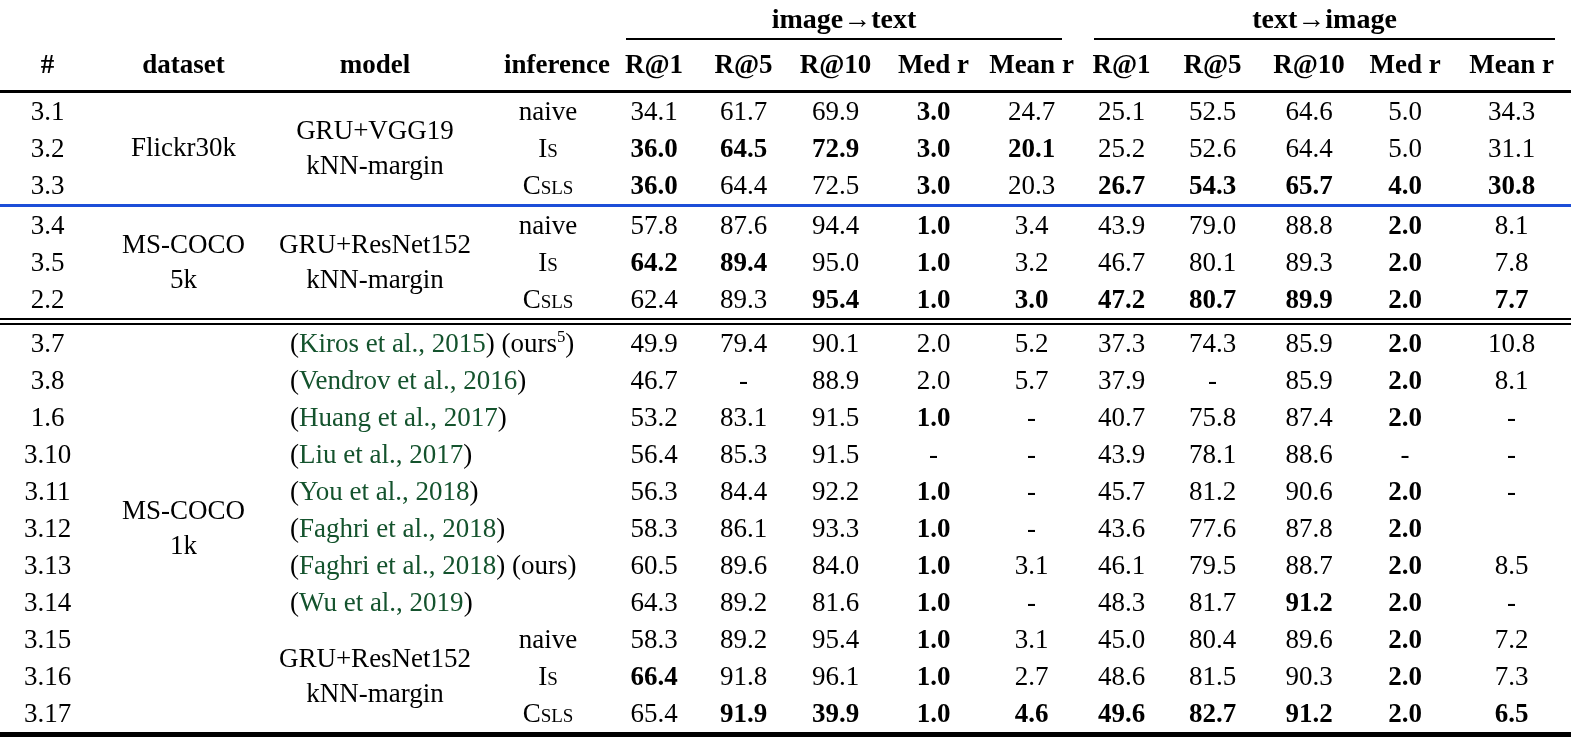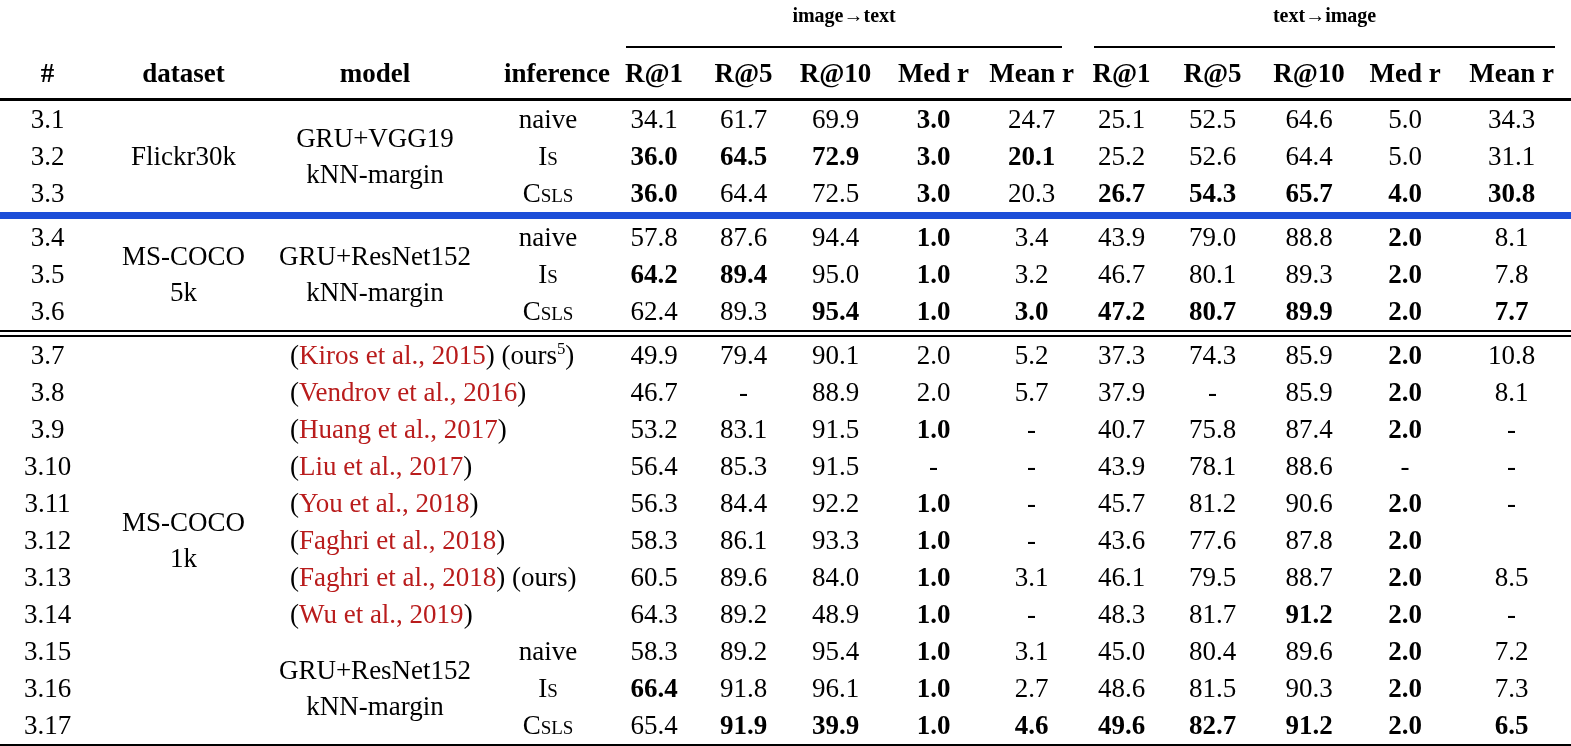--- a/index.html
+++ b/index.html
@@ -8,44 +8,44 @@
     font-family:"Liberation Serif","DejaVu Serif",serif;color:#000;
     box-sizing:border-box;
   }
   table.results{
     border-collapse:collapse;table-layout:fixed;width:1571px;
     border-bottom:5px solid #000;
   }
   
   thead tr.group-row th{padding:4px 0 0 0;vertical-align:bottom;font-weight:bold;}
   .cmid{
-    display:block;margin:0 16px;padding-bottom:20px;
+    display:block;margin:0 16px;padding-bottom:3px;
     border-bottom:2px solid #000;text-align:center;
-    font-size:20px;font-weight:bold;line-height:1.1;
+    font-size:28px;font-weight:bold;line-height:1.1;
   }
   thead tr.col-row th{
     height:50px;vertical-align:middle;text-align:center;
     font-size:27px;font-weight:bold;padding:0;
     border-bottom:3px solid #000;
   }
   thead tr.col-row th.metric{font-weight:bold;}
   thead tr.col-row th.h-inf{text-align:right;padding-left:6px;}
   
   tbody td{
     height:37px;padding:0;text-align:center;vertical-align:middle;
     font-size:27px;line-height:1.15;
   }
-  tbody#block-1{border-top:7px solid #1d4ed8;margin-left:44px;}
+  tbody#block-1{border-top:3px solid #1d4ed8;margin-left:44px;}
   tbody#block-2{border-top:7px double #000;}
   td.c-inf{text-align:center;padding-left:8px;}
   td.sc{font-variant:small-caps;}
   td.c-cite{text-align:left;padding-left:18px;white-space:nowrap;}
   td.c-group div{line-height:1.32;}
   td.bold{font-weight:bold;}
-  .cite-link{color:#b91c1c;}
+  .cite-link{color:#14532d;}
   td.c-cite sup{font-size:62%;line-height:0;vertical-align:super;}
 </style>
 </head>
 <body>
 
 <div class="page">
   <table class="results">
     <colgroup>
       <col style="width:95px">
         <col style="width:177px">
@@ -171,21 +171,21 @@
           <td class="c-val">95.0</td>
           <td class="c-val bold">1.0</td>
           <td class="c-val">3.2</td>
           <td class="c-val">46.7</td>
           <td class="c-val">80.1</td>
           <td class="c-val">89.3</td>
           <td class="c-val bold">2.0</td>
           <td class="c-val">7.8</td>
         </tr>
         <tr>
-          <td class="c-num">3.6</td>
+          <td class="c-num">2.2</td>
           <td class="c-inf sc">Csls</td>
           <td class="c-val">62.4</td>
           <td class="c-val">89.3</td>
           <td class="c-val bold">95.4</td>
           <td class="c-val bold">1.0</td>
           <td class="c-val bold">3.0</td>
           <td class="c-val bold">47.2</td>
           <td class="c-val bold">80.7</td>
           <td class="c-val bold">89.9</td>
           <td class="c-val bold">2.0</td>
@@ -219,21 +219,21 @@
           <td class="c-val">88.9</td>
           <td class="c-val">2.0</td>
           <td class="c-val">5.7</td>
           <td class="c-val">37.9</td>
           <td class="c-val">-</td>
           <td class="c-val">85.9</td>
           <td class="c-val bold">2.0</td>
           <td class="c-val">8.1</td>
         </tr>
         <tr>
-          <td class="c-num">3.9</td>
+          <td class="c-num">1.6</td>
           <td class="c-cite" colspan="2"><span>(</span><span class="cite-link">Huang et al., 2017</span><span>)</span></td>
           <td class="c-val">53.2</td>
           <td class="c-val">83.1</td>
           <td class="c-val">91.5</td>
           <td class="c-val bold">1.0</td>
           <td class="c-val">-</td>
           <td class="c-val">40.7</td>
           <td class="c-val">75.8</td>
           <td class="c-val">87.4</td>
           <td class="c-val bold">2.0</td>
@@ -293,21 +293,21 @@
           <td class="c-val">79.5</td>
           <td class="c-val">88.7</td>
           <td class="c-val bold">2.0</td>
           <td class="c-val">8.5</td>
         </tr>
         <tr>
           <td class="c-num">3.14</td>
           <td class="c-cite" colspan="2"><span>(</span><span class="cite-link">Wu et al., 2019</span><span>)</span></td>
           <td class="c-val">64.3</td>
           <td class="c-val">89.2</td>
-          <td class="c-val">48.9</td>
+          <td class="c-val">81.6</td>
           <td class="c-val bold">1.0</td>
           <td class="c-val">-</td>
           <td class="c-val">48.3</td>
           <td class="c-val">81.7</td>
           <td class="c-val bold">91.2</td>
           <td class="c-val bold">2.0</td>
           <td class="c-val">-</td>
         </tr>
         <tr>
           <td class="c-num">3.15</td>

